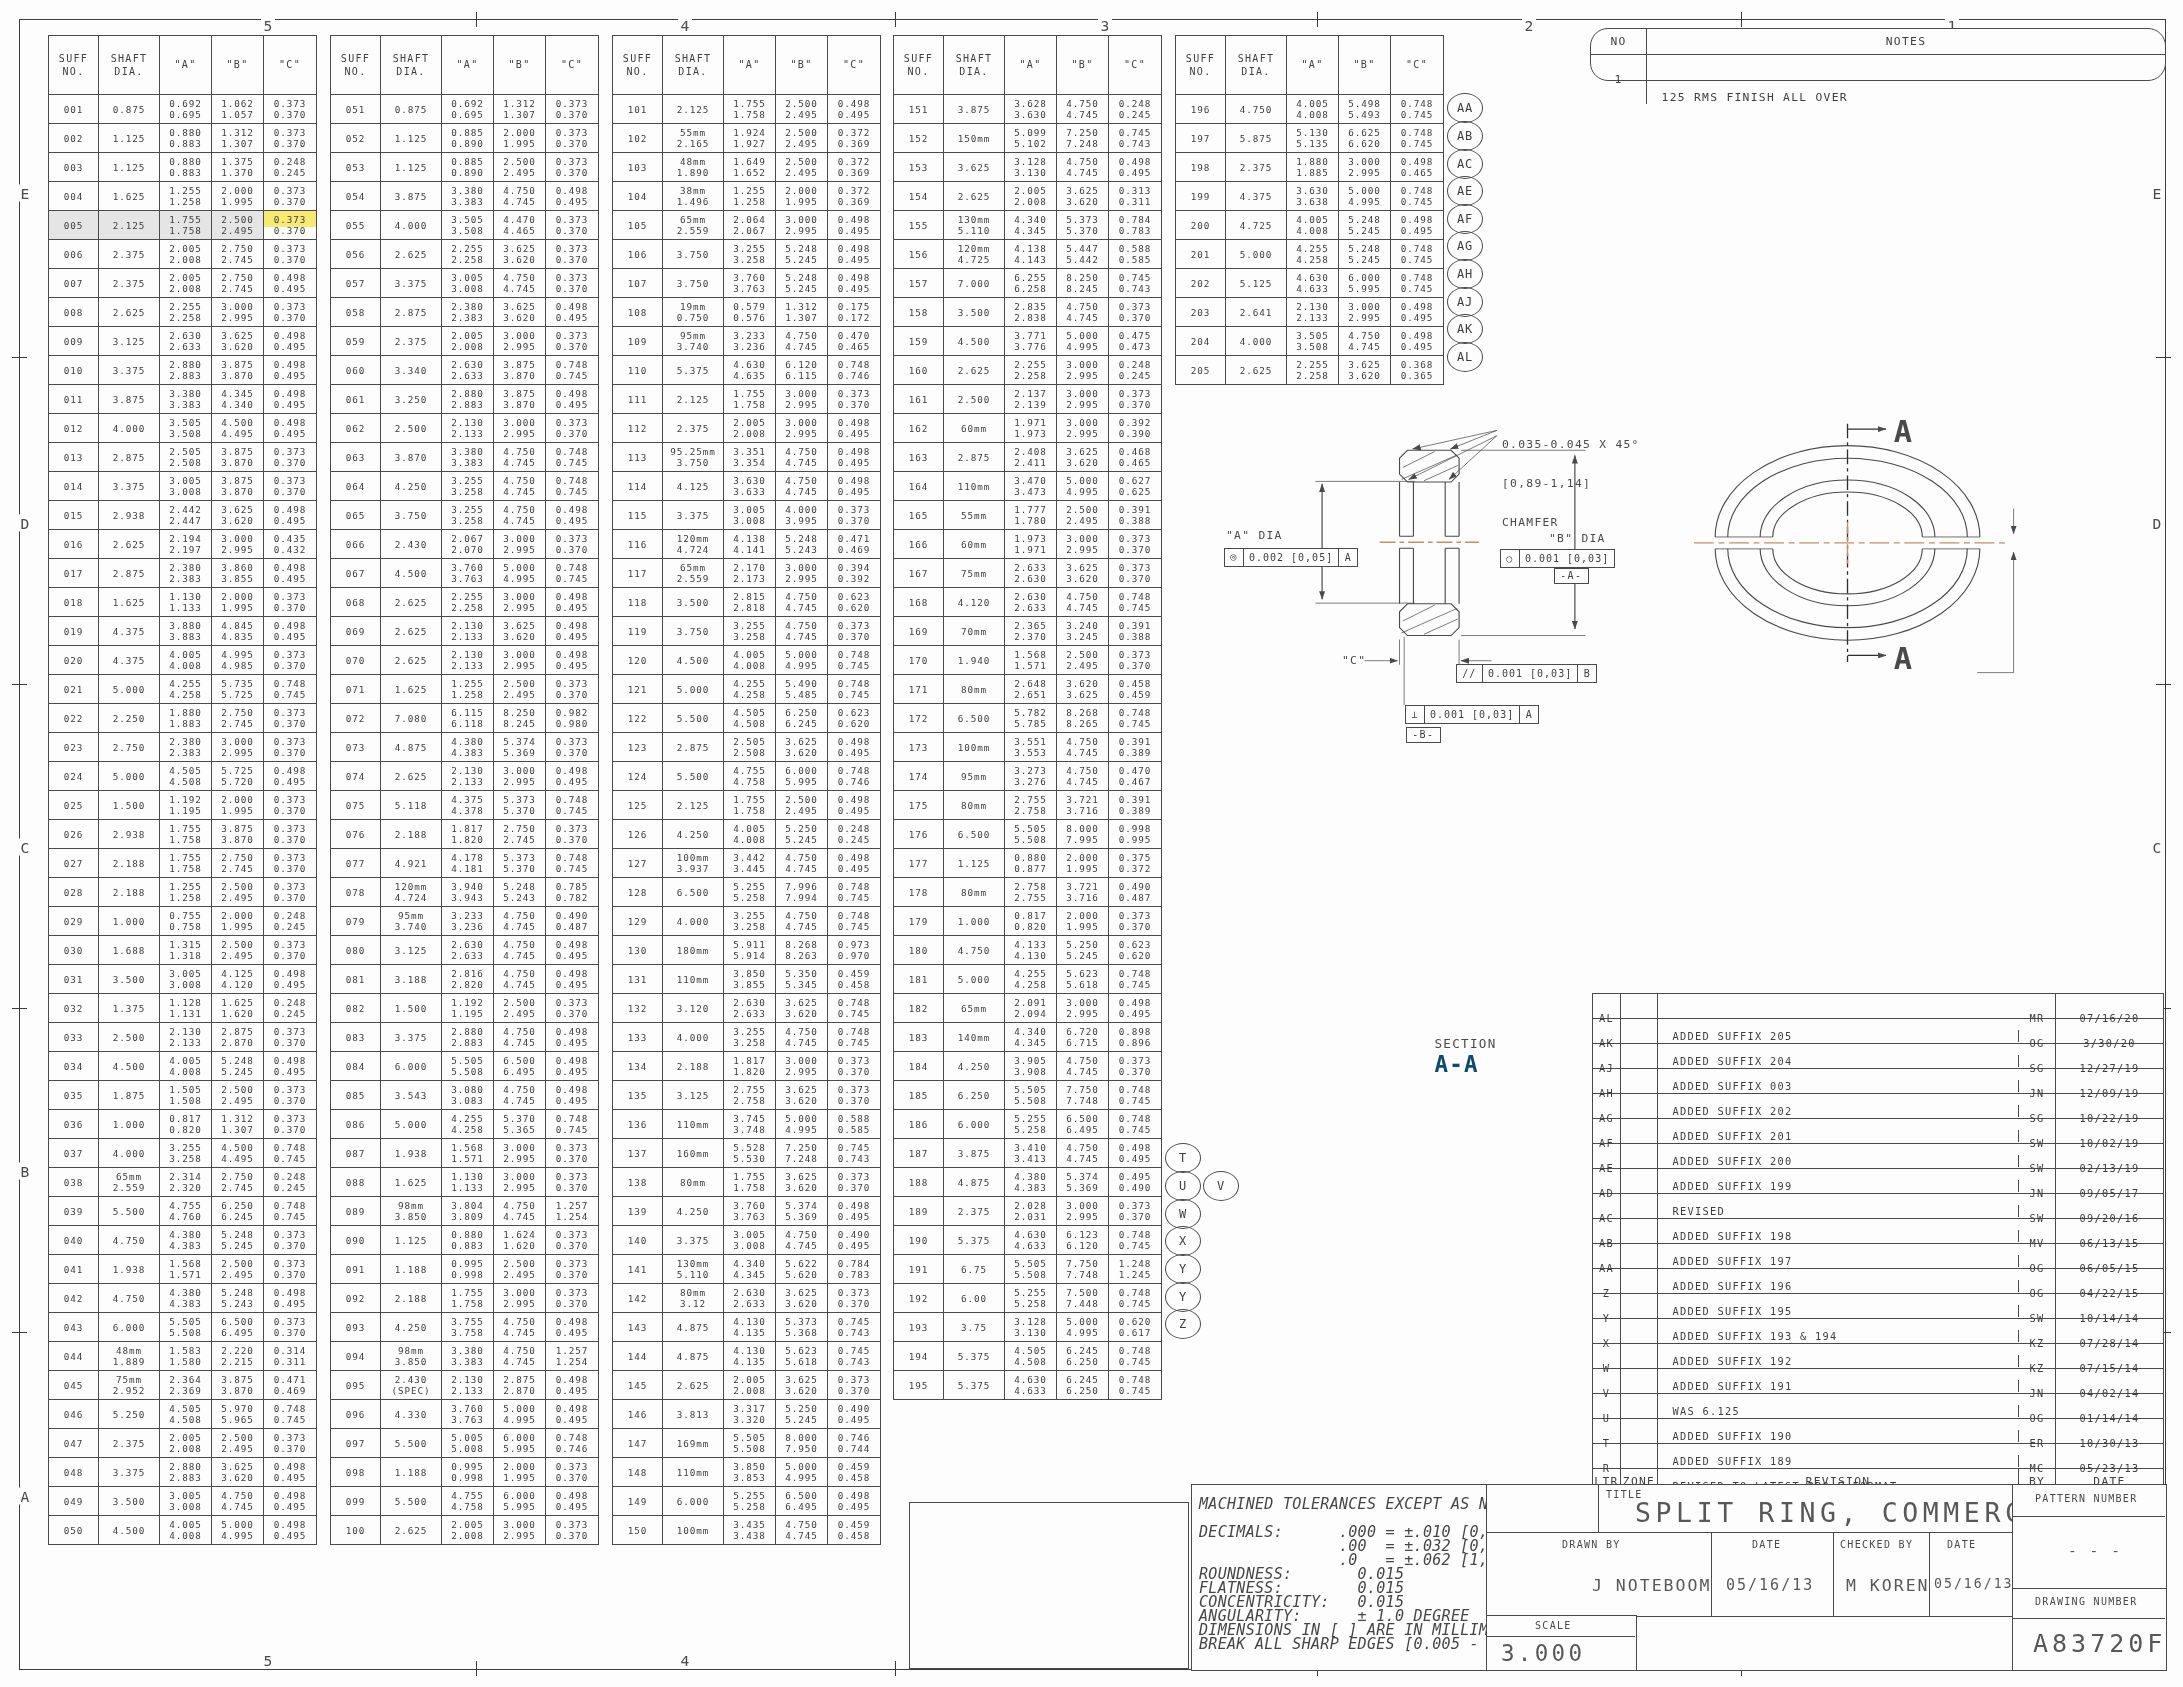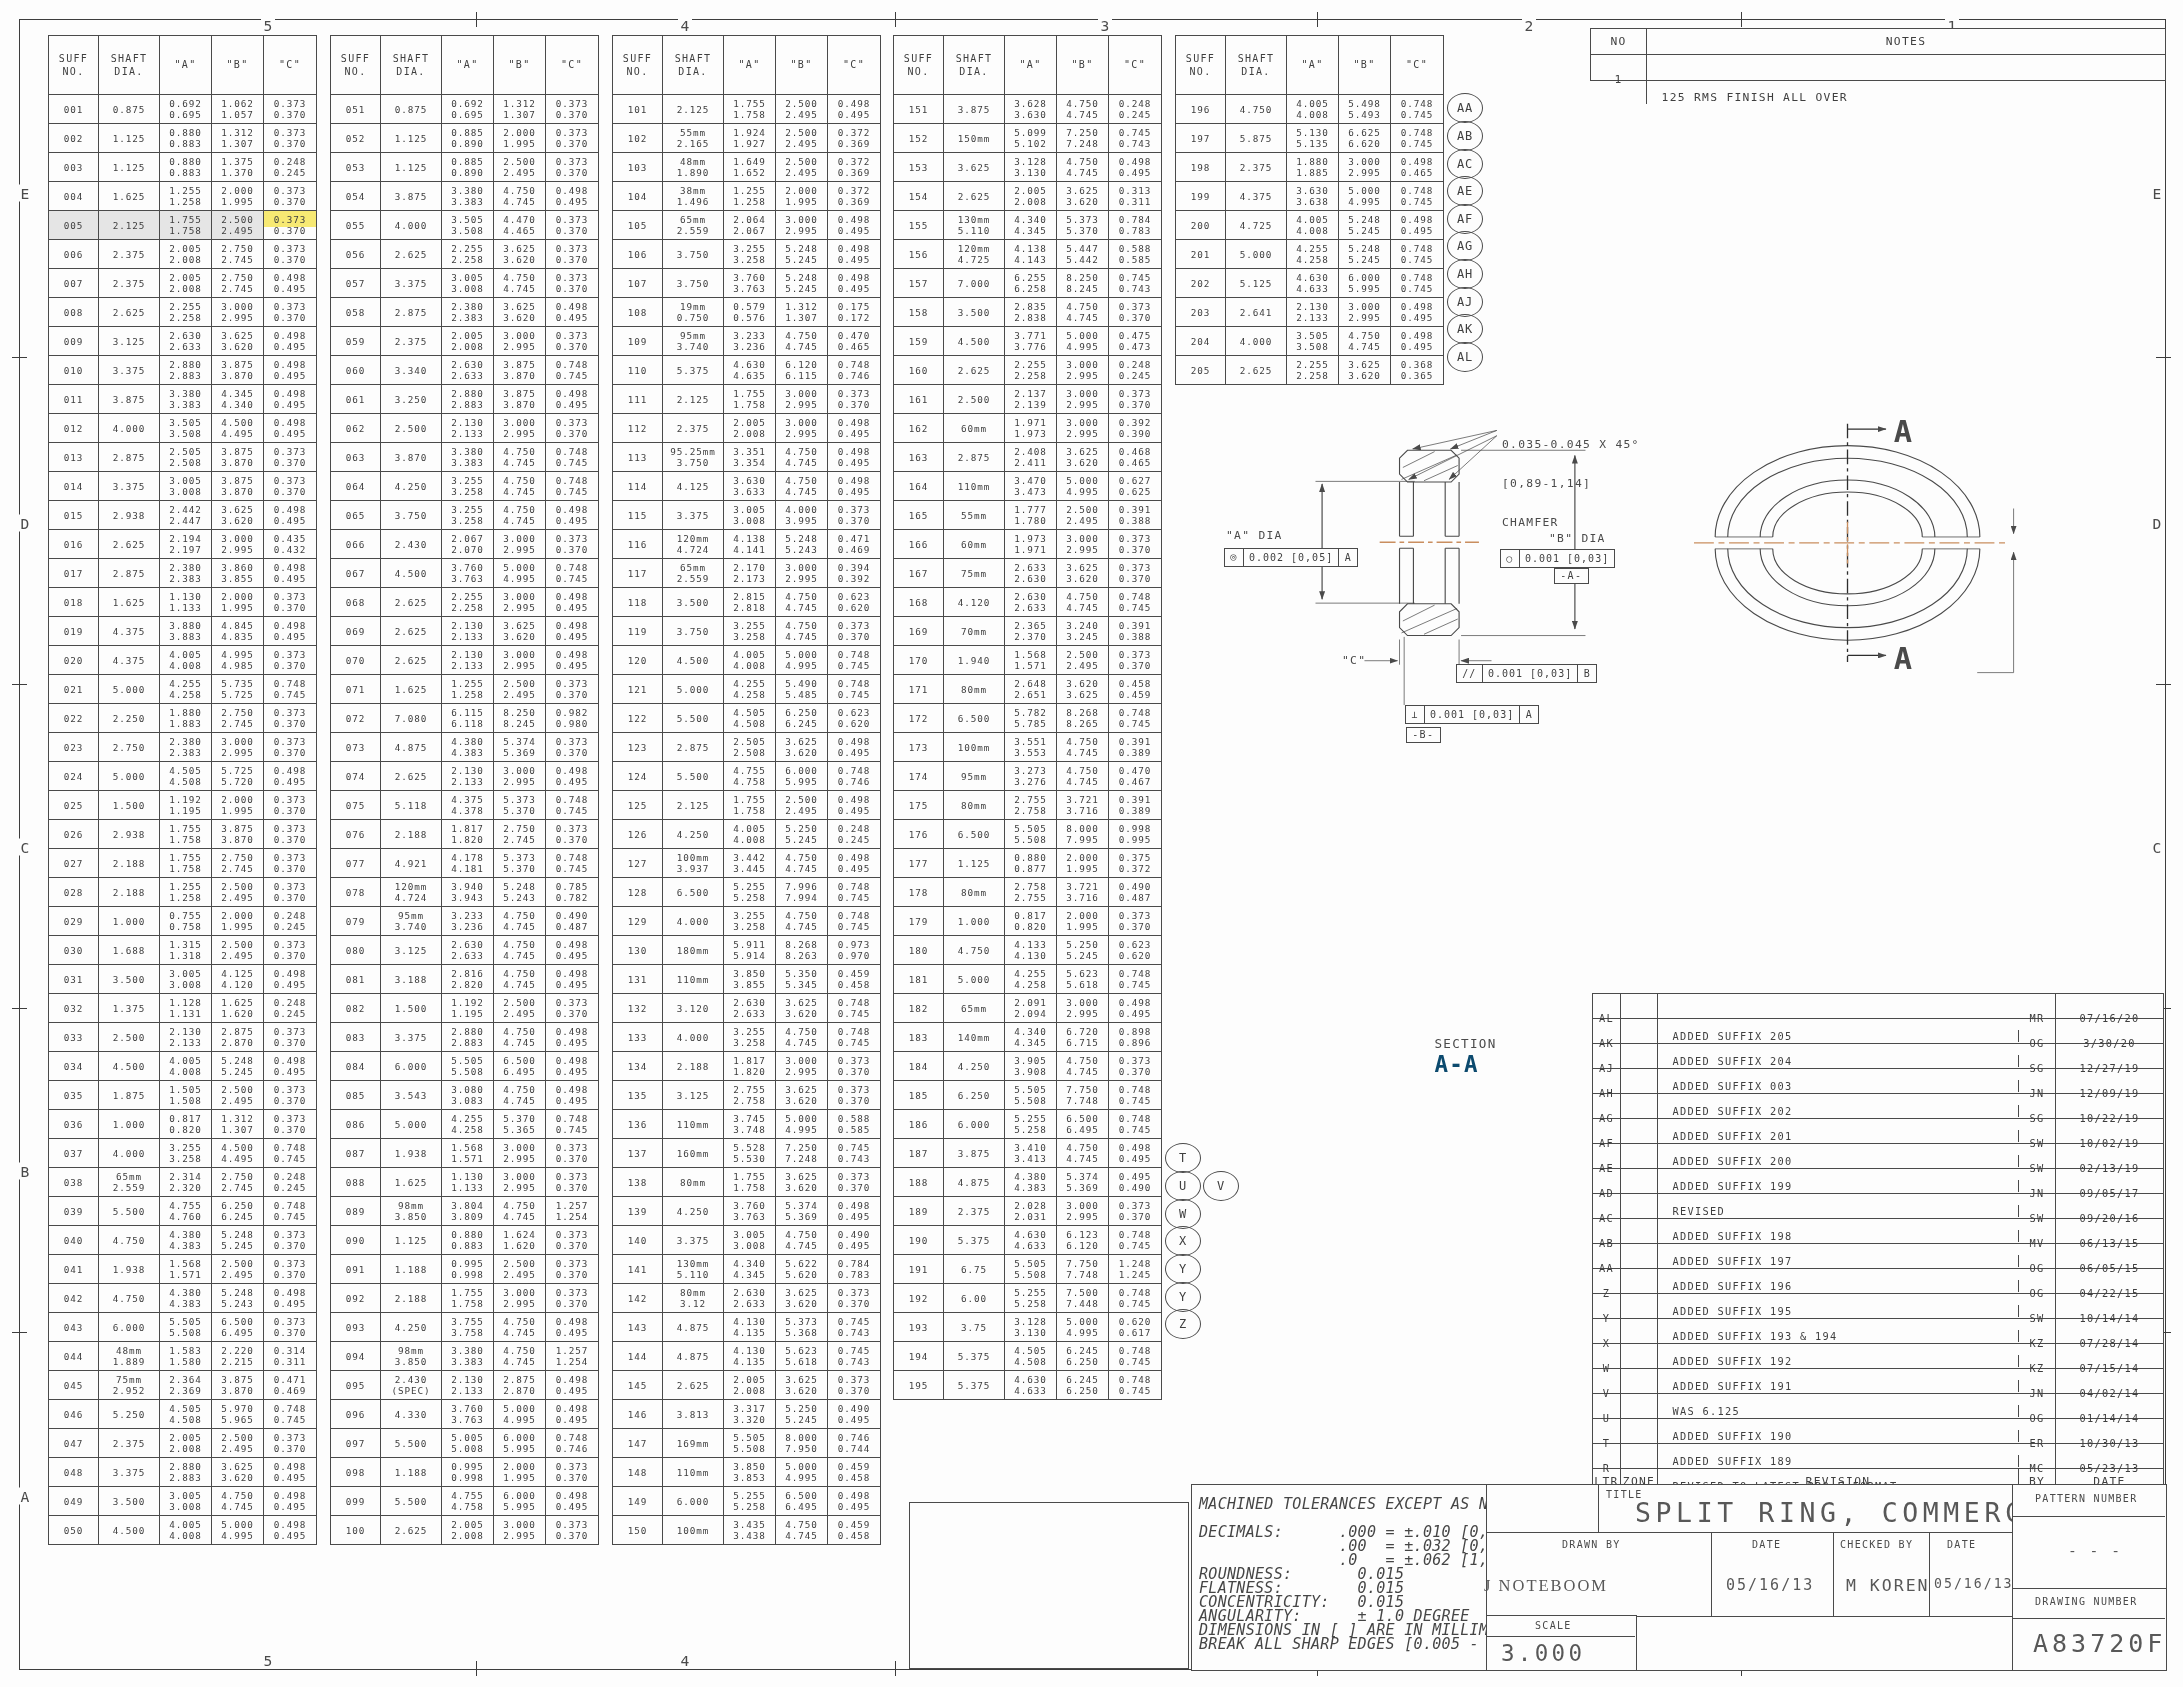--- a/index.html
+++ b/index.html
@@ -4336,21 +4336,21 @@
       <div class="bub" style="left: 1447px; top: 149px;">AC</div>
       <div class="bub" style="left: 1447px; top: 176px;">AE</div>
       <div class="bub" style="left: 1447px; top: 204px;">AF</div>
       <div class="bub" style="left: 1447px; top: 231px;">AG</div>
       <div class="bub" style="left: 1447px; top: 259px;">AH</div>
       <div class="bub" style="left: 1447px; top: 287px;">AJ</div>
       <div class="bub" style="left: 1447px; top: 314px;">AK</div>
       <div class="bub" style="left: 1447px; top: 342px;">AL</div>
     </div>
 
-  <div class="ntable" id="notes-table" style="left:1590px;top:28px;">
+  <div class="ntable" id="notes-table" style="left:1590px;top:28px;border-radius:18px;">
       <div class="nrow">
         <div class="ncell">NO</div>
         <div class="ncell">NOTES</div>
       </div>
       <div class="nrow">
         <div class="ncell">1</div>
         <div class="ncell left">125 RMS FINISH ALL OVER</div>
       </div>
     </div>
 
@@ -4622,21 +4622,21 @@
 ANGULARITY:      ± 1.0 DEGREE
 DIMENSIONS IN [ ] ARE IN MILLIMETERS
 BREAK ALL SHARP EDGES [0.005 - 0.015]</div>
   <div class="tb" style="left:1486px;top:1484px;width:113px;height:48px;"></div>
   <div class="tb" style="left:1598px;top:1484px;width:414px;height:48px;"></div>
   <div class="tb-label" style="left:1606px;top:1489px;">TITLE</div>
   <div class="tb-val" style="left:1635px;top:1497px;font-size:26.5px;letter-spacing:4.6px;">SPLIT RING, COMMERCIAL</div>
 
   <div class="tb" style="left:1486px;top:1532px;width:225px;height:83px;"></div>
   <div class="tb-label" style="left:1562px;top:1539px;">DRAWN BY</div>
-  <div class="tb-val" style="left:1484px;top:1576px;font-size:16.5px;font-family:Liberation Serif, serif;">J NOTEBOOM</div>
+  <div class="tb-val" style="left:1592px;top:1576px;font-size:16.5px;">J NOTEBOOM</div>
   <div class="tb" style="left:1711px;top:1532px;width:122px;height:83px;"></div>
   <div class="tb-label" style="left:1752px;top:1539px;">DATE</div>
   <div class="tb-val" style="left:1726px;top:1576px;font-size:15px;">05/16/13</div>
   <div class="tb" style="left:1833px;top:1532px;width:96px;height:83px;"></div>
   <div class="tb-label" style="left:1840px;top:1539px;">CHECKED BY</div>
   <div class="tb-val" style="left:1846px;top:1576px;font-size:16.5px;">M KOREN</div>
   <div class="tb" style="left:1929px;top:1532px;width:83px;height:83px;"></div>
   <div class="tb-label" style="left:1947px;top:1539px;">DATE</div>
   <div class="tb-val" style="left:1934px;top:1576px;font-size:13.2px;">05/16/13</div>
 

